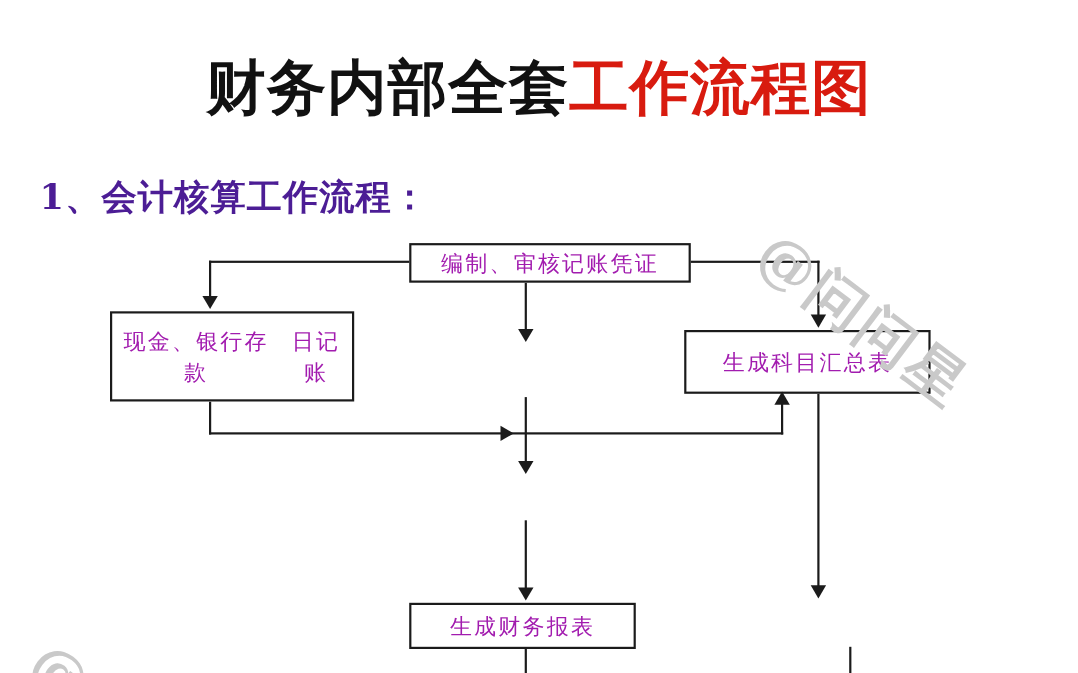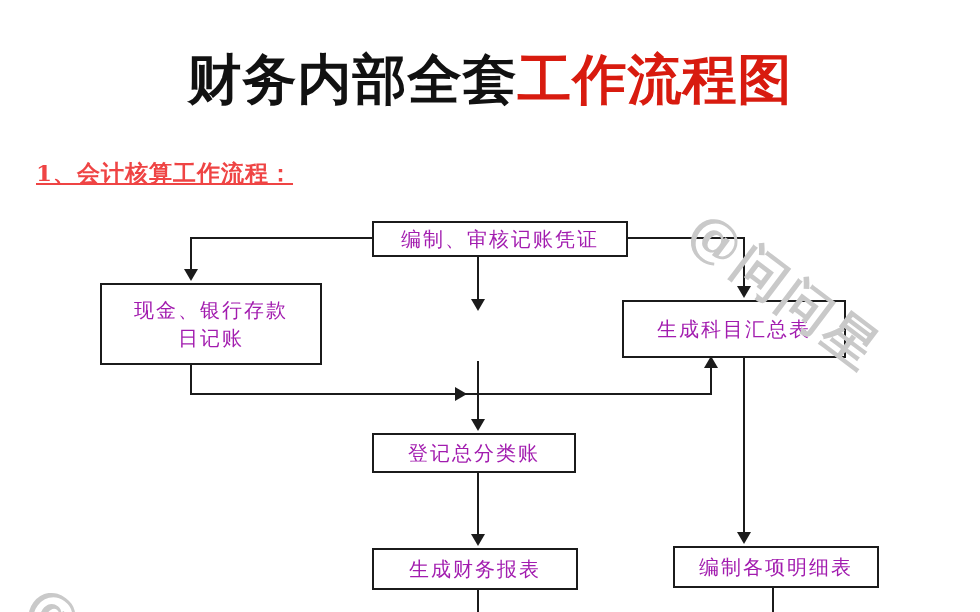--- a/index.html
+++ b/index.html
@@ -33,27 +33,26 @@
     font-family: "DejaVu Serif", "Liberation Serif", serif;
   }
   #title .black { color: #111111; }
   #title .red   { color: #d81b0f; }
 
   
   #section-heading {
     position: absolute;
     left: 36px;
     top: 158px;
-    font-size: 23px;
+    font-size: 32px;
     font-weight: bold;
-    color: #ef4444;
+    color: #4c1d95;
     letter-spacing: 1px;
     white-space: nowrap;
     font-family: "DejaVu Serif", "Liberation Serif", serif;
-    text-decoration: underline;
   }
 
   
   #flow {
     position: absolute;
     left: 0;
     top: 0;
     width: 980px;
     height: 612px;
   }
@@ -174,40 +173,34 @@
     <div class="ln v" style="left:743px; top:358px; height:176px;"></div>
     <div class="arrow down" style="left:737px; top:532px;"></div>
 
     <div class="ln v" style="left:477px; top:590px; height:22px;"></div>
     <div class="ln v" style="left:772px; top:588px; height:24px;"></div>
 
     <div class="node" style="left:372px; top:221px; width:256px; height:36px;">
       <span>编制、审核记账凭证</span>
     </div>
 
-    <div class="node two-line" style="left:100px; top:283px; width:222px; height:82px; flex-direction:column;">
+    <div class="node two-line" style="left:100px; top:283px; width:222px; height:82px; flex-direction:row;">
       <span>现金、银行存款</span>
       <span>日记账</span>
     </div>
 
 
     <div class="node" style="left:622px; top:300px; width:224px; height:58px;">
       <span>生成科目汇总表</span>
     </div>
 
-    <div class="node" style="left:372px; top:433px; width:204px; height:40px;">
-      <span>登记总分类账</span>
-    </div>
 
     <div class="node" style="left:372px; top:548px; width:206px; height:42px;">
       <span>生成财务报表</span>
     </div>
 
-    <div class="node" style="left:673px; top:546px; width:206px; height:42px;">
-      <span>编制各项明细表</span>
-    </div>
 
   </div>
 
   <div class="watermark" id="watermark-top">@问问星</div>
   <div class="watermark" id="watermark-bottom">@</div>
 
 </div>
 
 </body></html>

